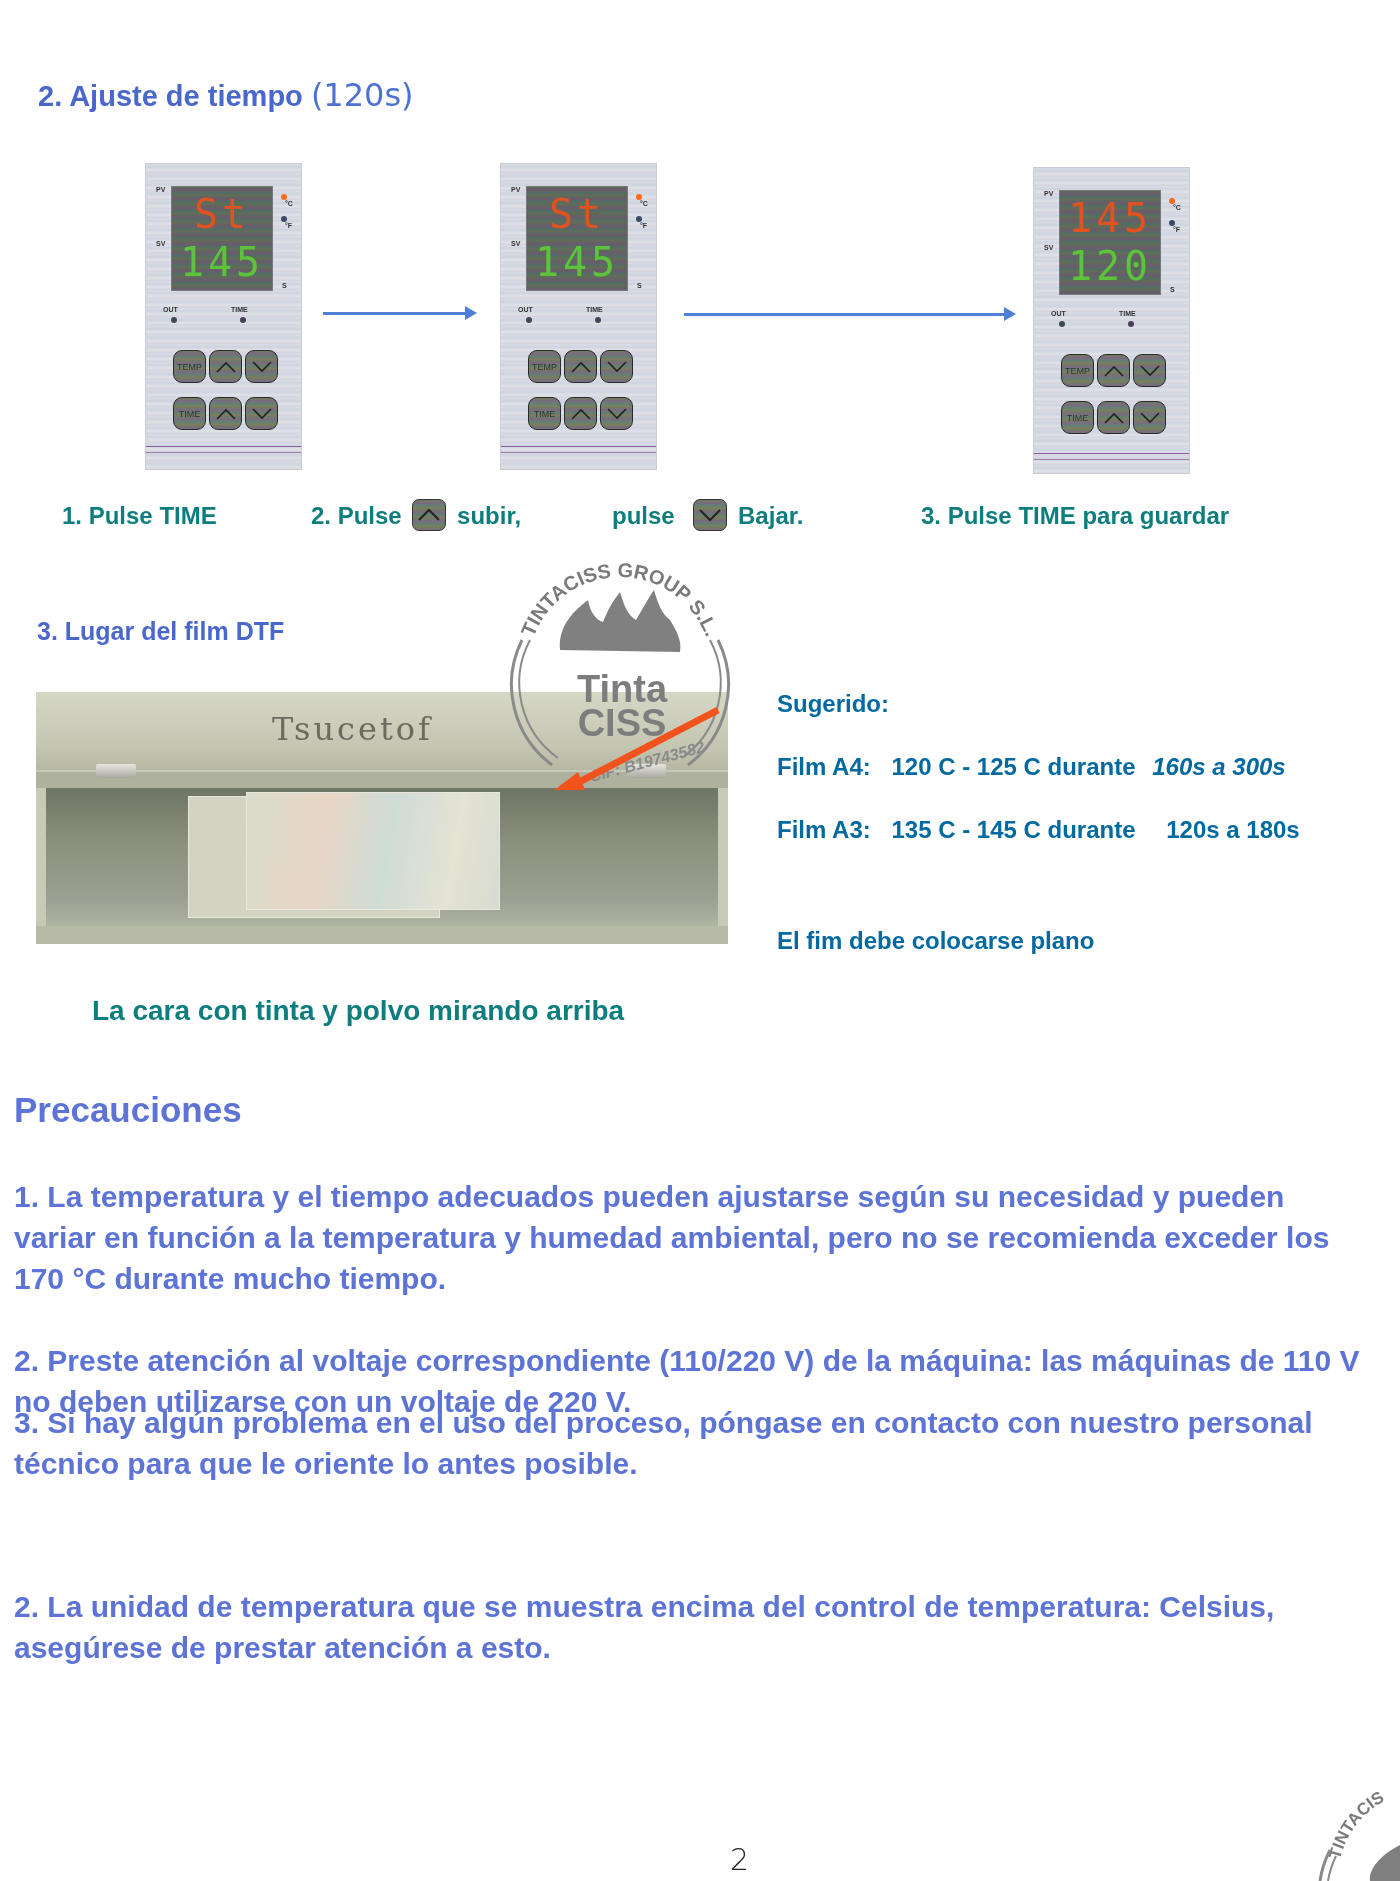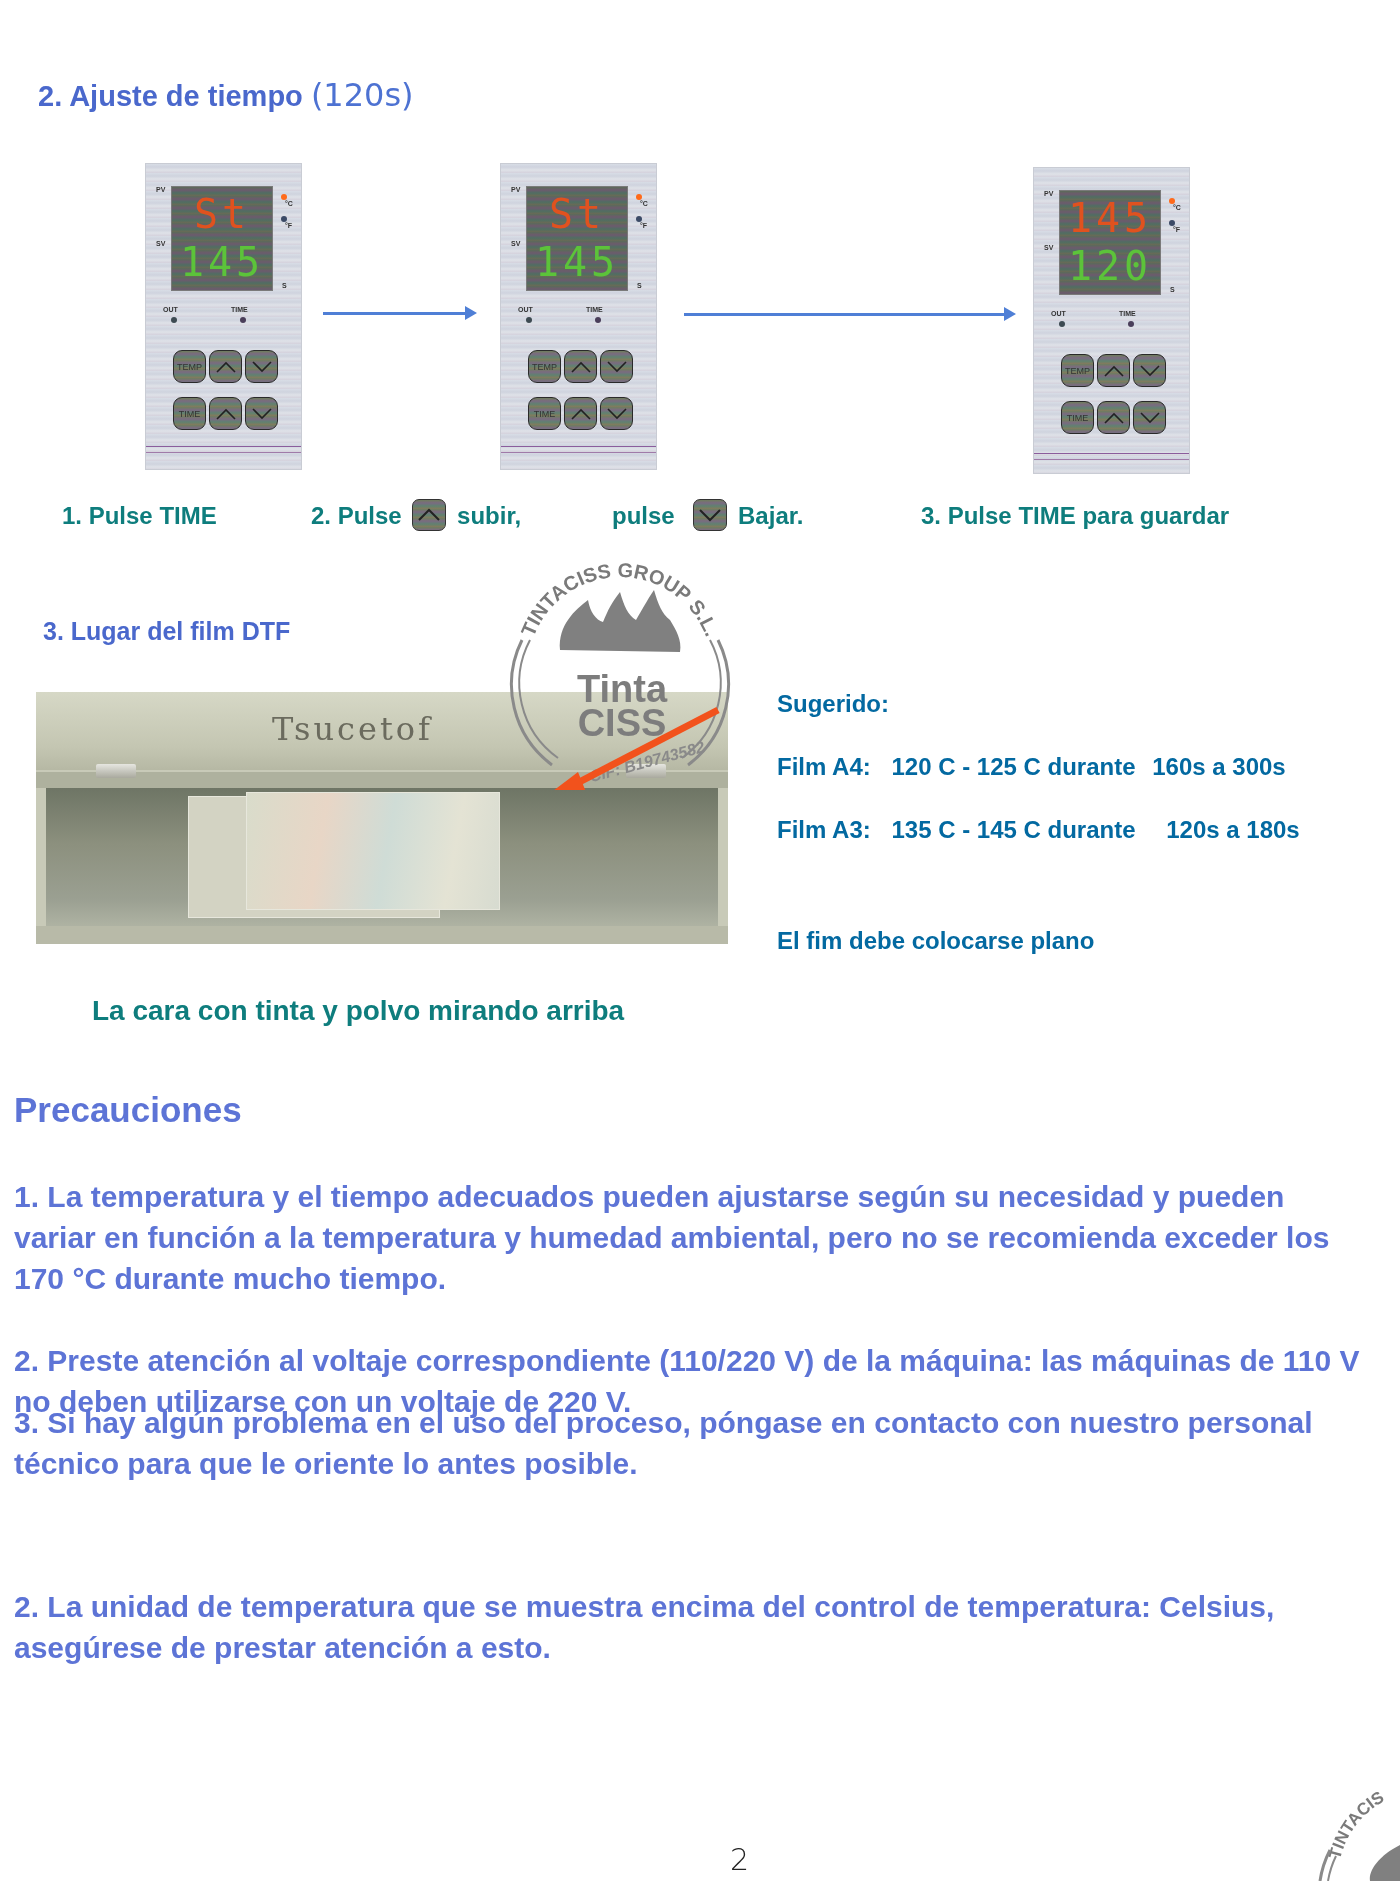--- a/index.html
+++ b/index.html
@@ -229,21 +229,21 @@
 </div>
 <div class="step teal" style="left:612px;">
   <span>pulse</span>
   <span class="inline-btn" style="margin-left:12px;"><svg viewBox="0 0 26 20">
         <polyline points="3,5 13,15 23,5" fill="none" stroke="#222" stroke-width="2"></polyline>
       </svg></span>
   <span>Bajar.</span>
 </div>
 <div class="step teal" style="left:921px;">3. Pulse TIME para guardar</div>
 
-<div class="abs h-blue" style="left:43px; top:617px; font-size:25px;">3. Lugar del film DTF</div>
+<div class="abs h-blue" style="left:37px; top:617px; font-size:25px;">3. Lugar del film DTF</div>
 
 <div class="photo">
   <div class="lid"></div>
   <div class="brand">Tsucetof</div>
   <div class="bar"></div>
   <div class="hinge" style="left:60px;"></div>
   <div class="hinge" style="left:590px;"></div>
   <div class="bed"></div>
   <div class="film" style="left:152px; top:104px; width:250px; height:120px; background:#d3d3c3;"></div>
   <div class="film" style="left:210px; top:100px; width:252px; height:116px;"></div>
@@ -266,21 +266,21 @@
   <text x="122" y="196" text-anchor="middle" font-family="Liberation Sans, sans-serif" font-weight="bold" font-size="38" fill="#7d7d7d">CISS</text>
   <text x="90" y="232" font-family="Liberation Sans, sans-serif" font-weight="bold" font-style="italic" font-size="16" fill="#8a8a8a" transform="rotate(-15 130 232)">CIF: B19743582</text>
   <line x1="218" y1="170" x2="60" y2="252" stroke="#f2521c" stroke-width="7"></line>
   <polygon points="28,270 78,232 90,262" fill="#f2521c"></polygon>
 </svg>
 
 <div class="sug" style="top:690px;">Sugerido:</div>
 <div class="sug" style="top:753px;">
   <span>Film A4:</span>
   <span style="margin-left:14px;">120 C - 125 C durante</span>
-  <span style="margin-left:10px;">160s a 300s</span>
+  <span style="margin-left:10px;font-style:italic;">160s a 300s</span>
 </div>
 <div class="sug" style="top:816px;">
   <span>Film A3:</span>
   <span style="margin-left:14px;">135 C - 145 C durante</span>
   <span style="margin-left:24px;">120s a 180s</span>
 </div>
 <div class="sug" style="top:913px;margin-top:14px;">El fim debe colocarse plano</div>
 
 <div class="abs teal" style="left:92px; top:995px; font-size:28px;">La cara con tinta y polvo mirando arriba</div>
 

